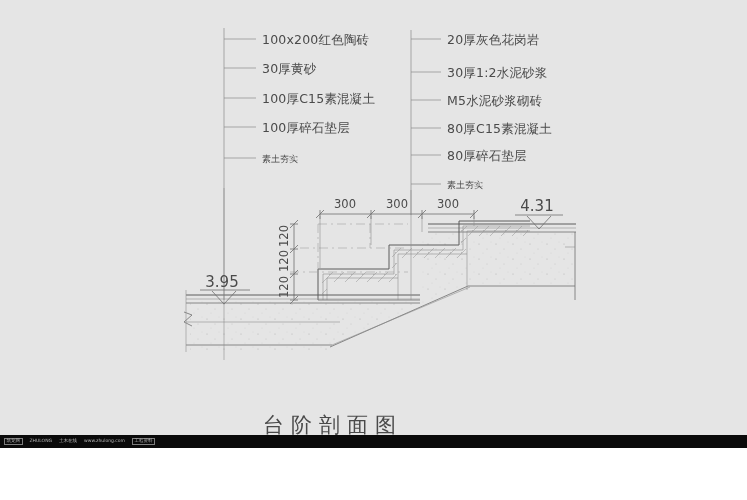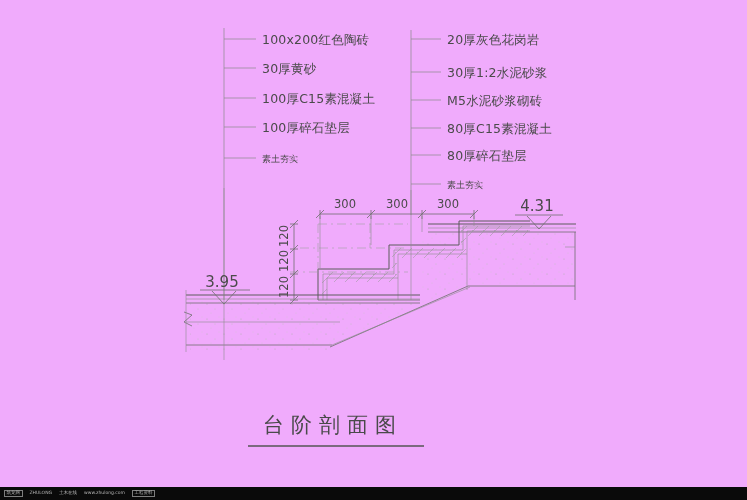--- a/index.html
+++ b/index.html
@@ -12,22 +12,22 @@
     width: 747px;
     height: 500px;
     position: relative;
     overflow: hidden;
     font-family: "DejaVu Sans", "Liberation Sans", sans-serif;
   }
   #drawing-root {
     position: absolute;
     left: 0; top: 0;
     width: 747px;
-    height: 500px;
-    background: #f0abfc;
+    height: 448px;
+    background: #e5e5e5;
   }
   svg.cad {
     display: block;
     width: 747px;
     height: 500px;
   }
   .cad text {
     fill: #4a4a4a;
     font-family: "DejaVu Sans", "Liberation Sans", sans-serif;
   }

